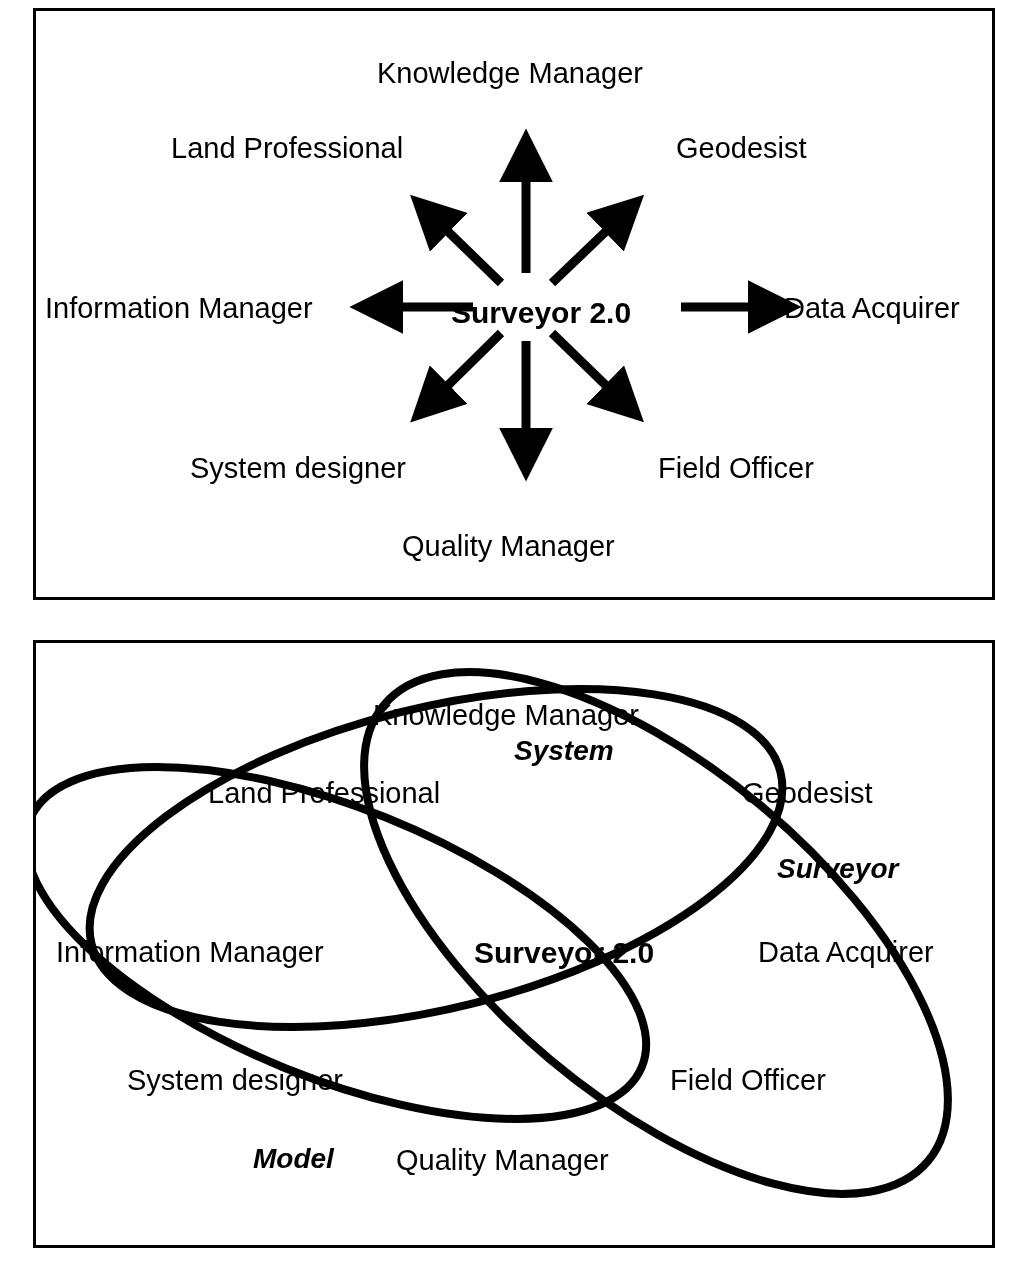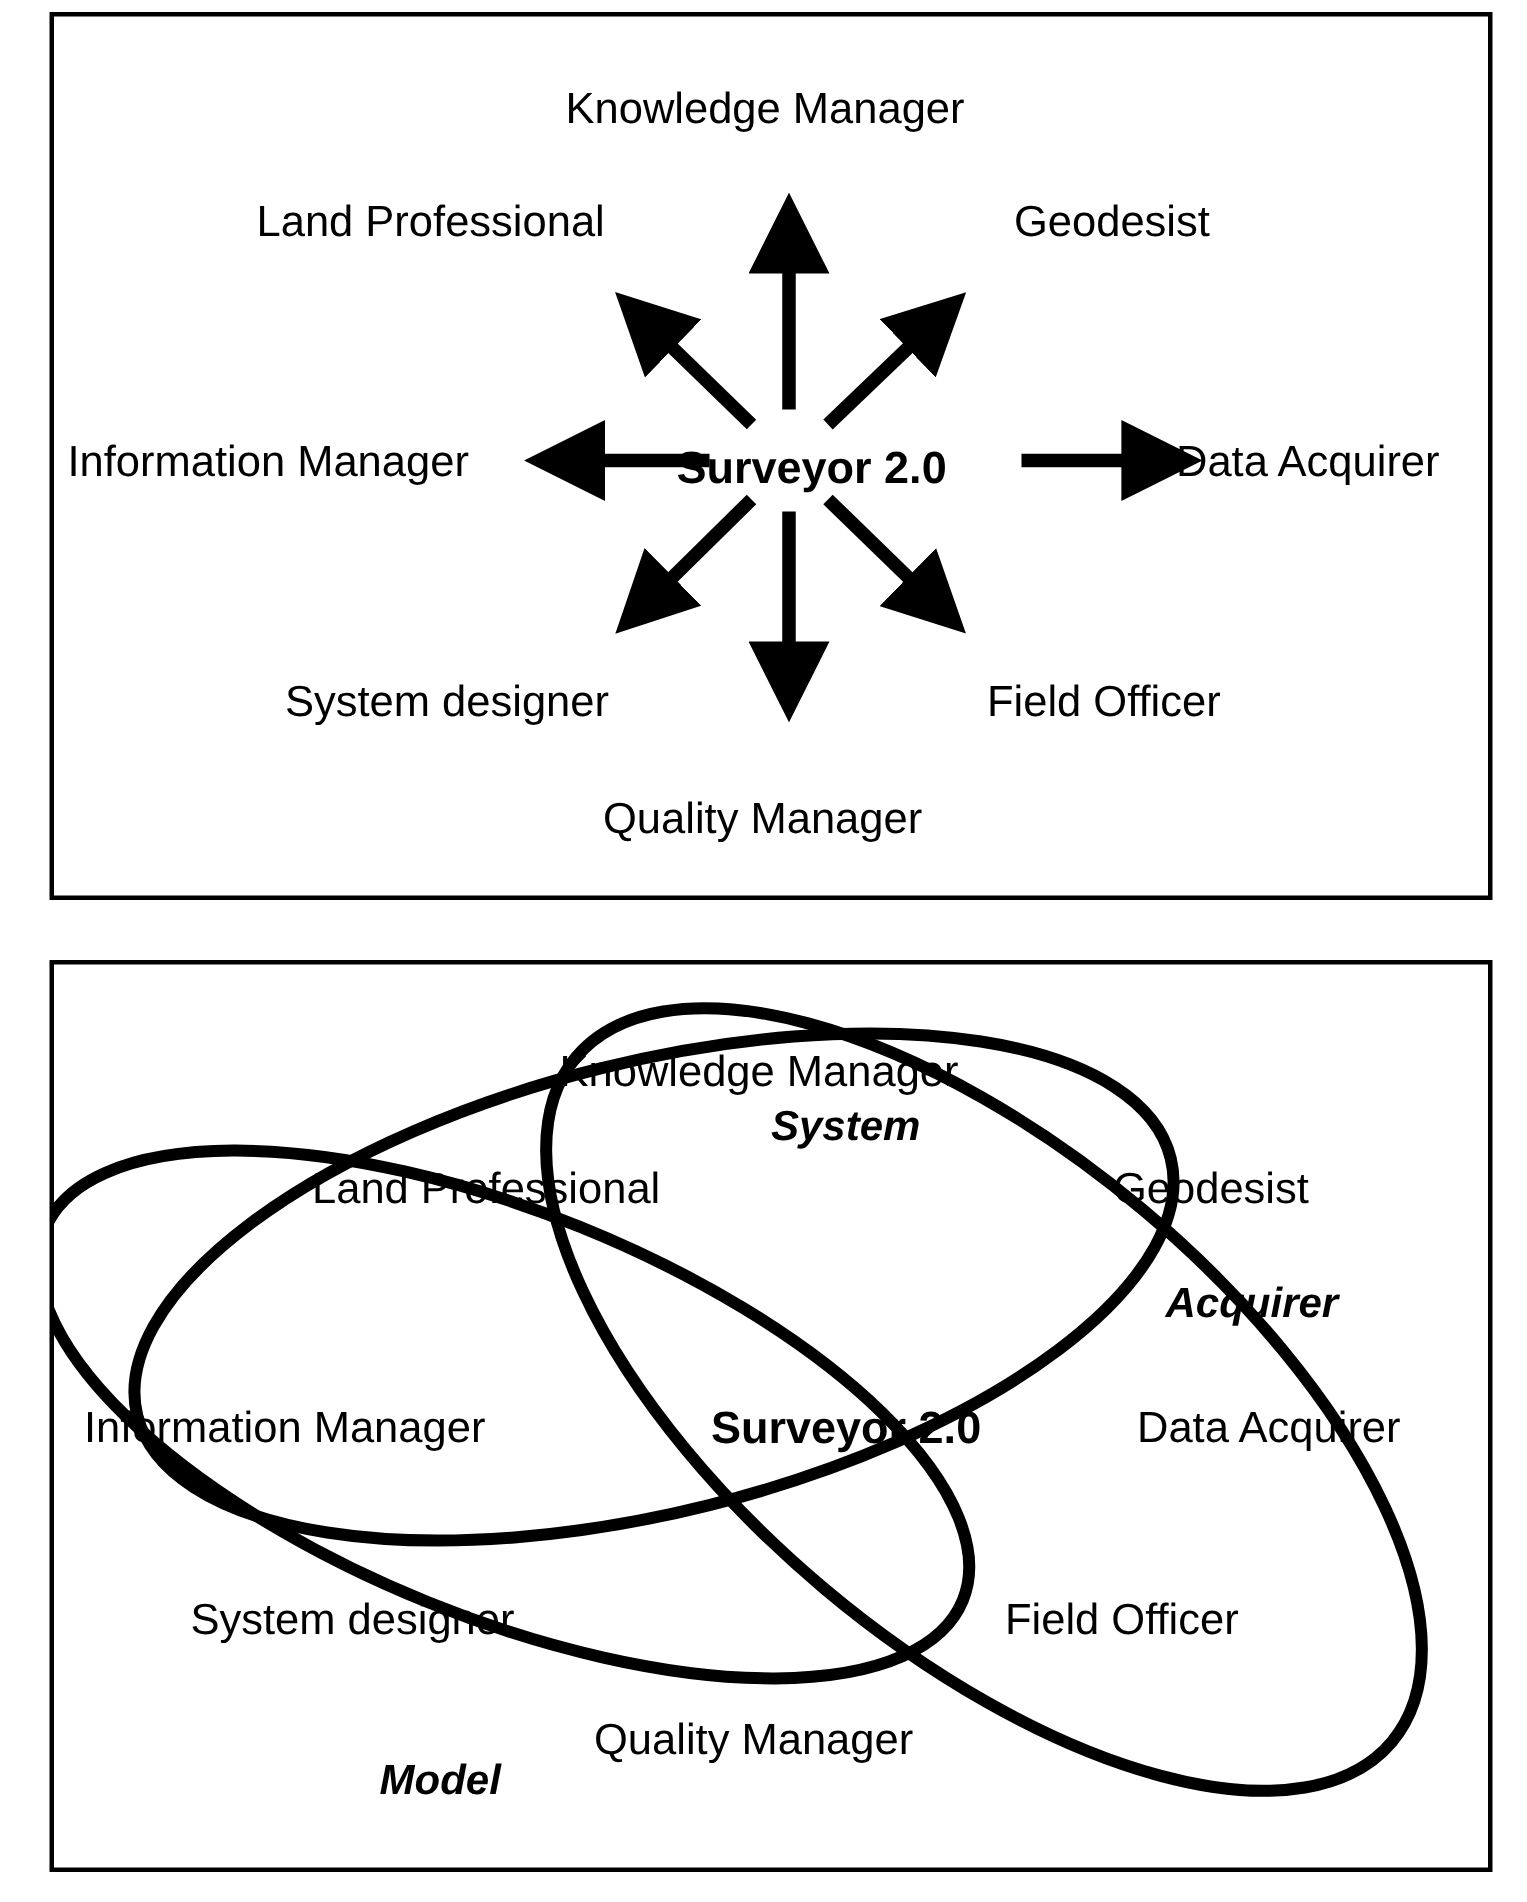--- a/index.html
+++ b/index.html
@@ -101,21 +101,21 @@
   .venn-lp   { left: 172px; top: 136px; }
   .venn-gd   { left: 706px; top: 136px; }
   .venn-im   { left: 20px;  top: 295px; }
   .venn-da   { left: 722px; top: 295px; }
   .venn-sd   { left: 91px;  top: 423px; }
   .venn-fo   { left: 634px; top: 423px; }
   .venn-qm   { left: 360px; top: 503px; }
   .venn-s20  { left: 438px; top: 293px; }
   .venn-manage  { left: 478px; top: 92px; }
   .venn-measure { left: 741px; top: 210px; }
-  .venn-model   { left: 217px; top: 528px; text-align: center; }
+  .venn-model   { left: 217px; top: 500px; text-align: center; }
 </style>
 </head>
 <body>
 
 <div id="panel-star">
 
   <svg id="star-svg" width="956" height="586" viewBox="0 0 956 586">
     <defs>
       <marker id="arrowhead" markerWidth="6" markerHeight="6" refX="2.6" refY="3" orient="auto" markerUnits="strokeWidth">
         <path d="M0,0 L6,3 L0,6 z" fill="#000000"></path>
@@ -163,21 +163,21 @@
       <ellipse cx="620" cy="290" rx="355" ry="165" transform="rotate(40 620 290)"></ellipse>
 
       <ellipse cx="300" cy="300" rx="330" ry="135" transform="rotate(22 300 300)"></ellipse>
     </g>
   </svg>
 
   <div class="lbl venn-km">Knowledge Manager</div>
   <div class="group-lbl venn-manage">System</div>
   <div class="lbl venn-lp">Land Professional</div>
   <div class="lbl venn-gd">Geodesist</div>
-  <div class="group-lbl venn-measure">Acquirer</div>
+  <div class="group-lbl venn-measure">Surveyor</div>
   <div class="lbl venn-im">Information Manager</div>
   <div class="center-lbl venn-s20">Surveyor 2.0</div>
   <div class="lbl venn-da">Data Acquirer</div>
   <div class="lbl venn-sd">System designer</div>
   <div class="lbl venn-fo">Field Officer</div>
   <div class="group-lbl venn-model">Model</div>
   <div class="lbl venn-qm">Quality Manager</div>
 </div>
 
 </body></html>

